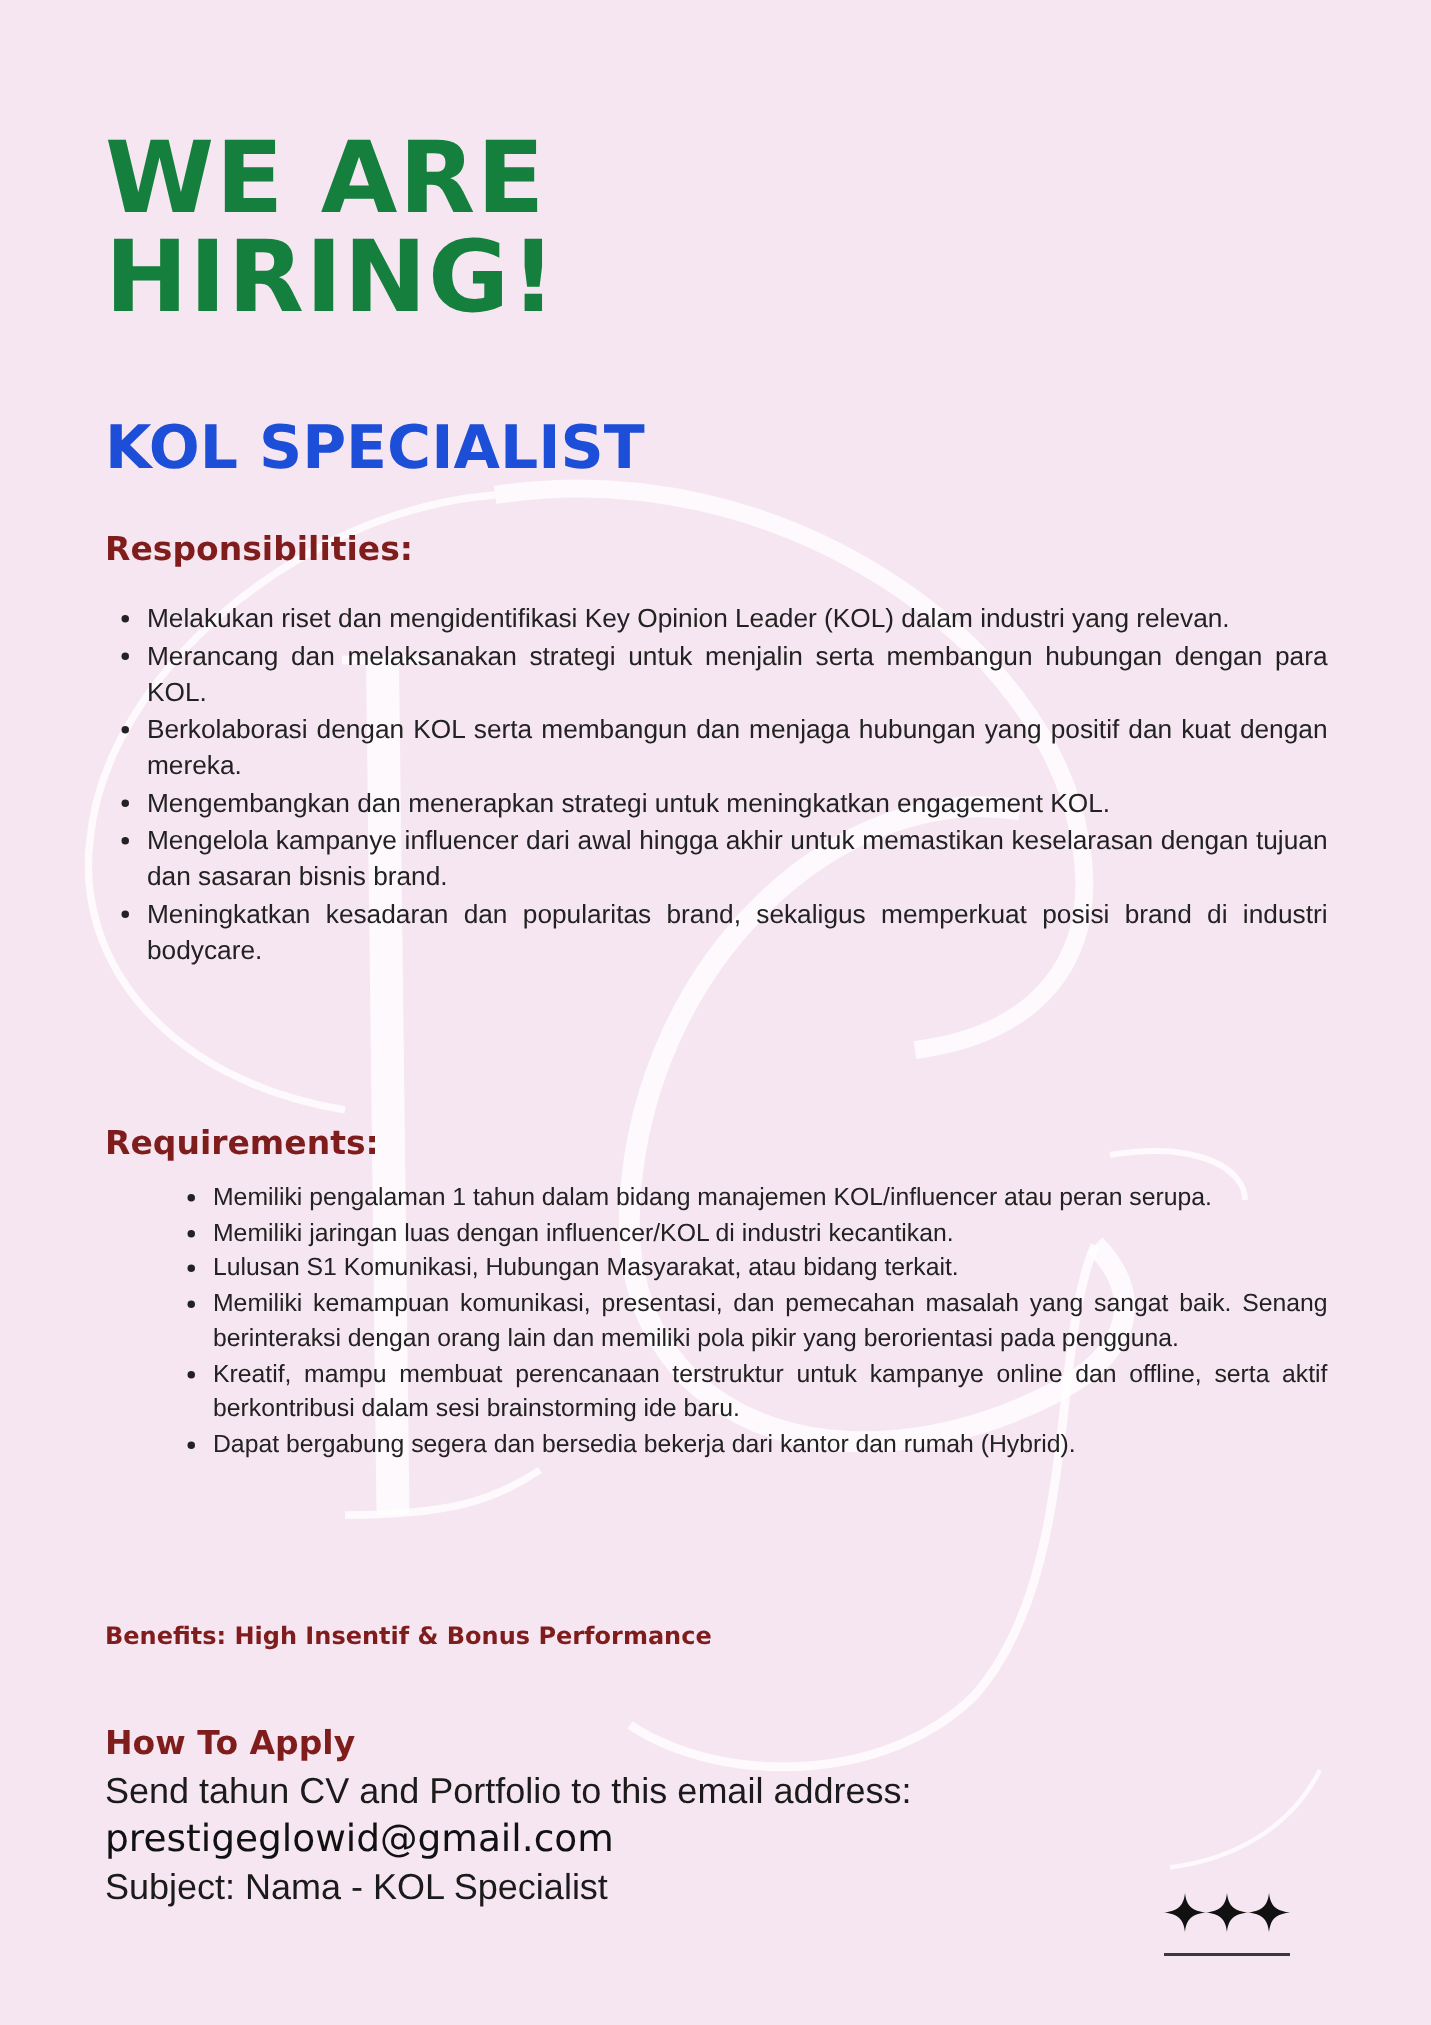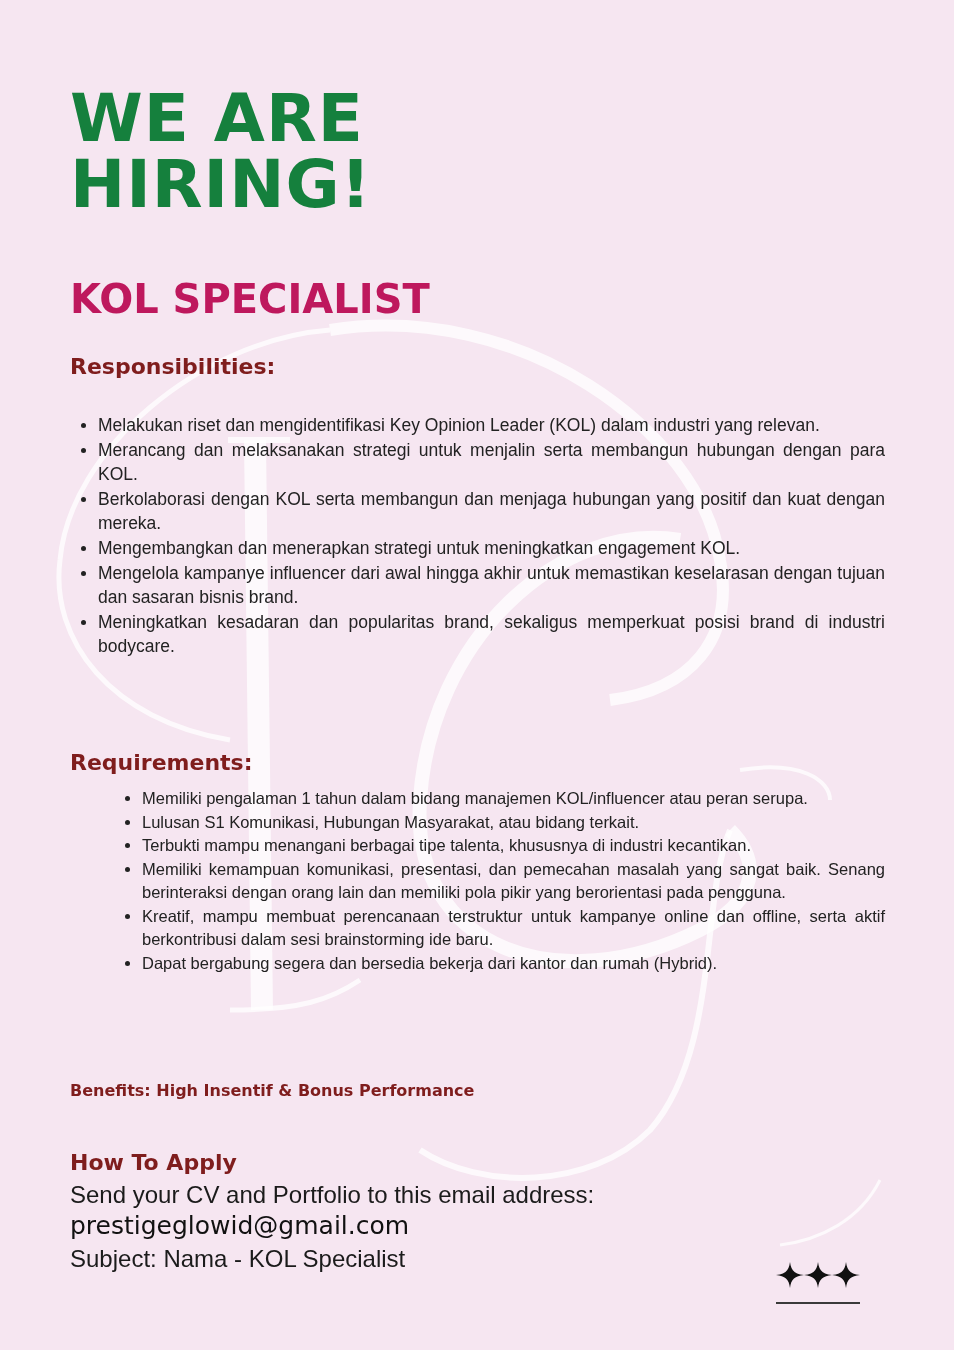--- a/index.html
+++ b/index.html
@@ -12,21 +12,21 @@
   }
   .watermark { position: absolute; left: 0; top: 0; width: 954px; height: 1350px; pointer-events: none; }
   .headline {
     position: absolute; left: 70px; top: 86px;
     font-family: "DejaVu Sans", sans-serif; font-weight: bold;
     font-size: 66px; line-height: 66px; letter-spacing: 1px; margin: 0;
     color: #15803d;
   }
   .job-title {
     position: absolute; left: 70px; top: 276px; margin: 0;
-    font-weight: bold; font-size: 40px; line-height: 46px; color: #be185d;
+    font-weight: bold; font-size: 40px; line-height: 46px; color: #1d4ed8;
   }
   .section-title {
     position: absolute; left: 70px; margin: 0;
     font-weight: bold; font-size: 22px; line-height: 28px; color: #7f1d1d; text-align: right;
   }
   ul.bullets {
     position: absolute; left: 70px; width: 815px; margin: 0; padding: 0 0 0 28px;
     list-style: none; box-sizing: border-box;
   }
   ul.bullets li {
@@ -75,43 +75,43 @@
 </svg>
 
 <h1 class="headline">
   <span>WE ARE</span><br>
   <span>HIRING!</span>
 </h1>
 
 <h2 class="job-title">KOL SPECIALIST</h2>
 
 <h3 class="section-title" style="top:353px;">Responsibilities:</h3>
-<ul class="bullets resp" style="top:413px;">
+<ul class="bullets resp" style="top:400px;">
   <li>Melakukan riset dan mengidentifikasi Key Opinion Leader (KOL) dalam industri yang relevan.</li>
   <li>Merancang dan melaksanakan strategi untuk menjalin serta membangun hubungan dengan para KOL.</li>
   <li>Berkolaborasi dengan KOL serta membangun dan menjaga hubungan yang positif dan kuat dengan mereka.</li>
   <li>Mengembangkan dan menerapkan strategi untuk meningkatkan engagement KOL.</li>
   <li>Mengelola kampanye influencer dari awal hingga akhir untuk memastikan keselarasan dengan tujuan dan sasaran bisnis brand.</li>
   <li>Meningkatkan kesadaran dan popularitas brand, sekaligus memperkuat posisi brand di industri bodycare.</li>
 </ul>
 
 <h3 class="section-title" style="top:749px;">Requirements:</h3>
 <ul class="bullets req" style="top:787px;">
   <li>Memiliki pengalaman 1 tahun dalam bidang manajemen KOL/influencer atau peran serupa.</li>
+  <li>Memiliki jaringan luas dengan influencer/KOL di industri kecantikan.</li>
   <li>Lulusan S1 Komunikasi, Hubungan Masyarakat, atau bidang terkait.</li>
-  <li>Terbukti mampu menangani berbagai tipe talenta, khususnya di industri kecantikan.</li>
   <li>Memiliki kemampuan komunikasi, presentasi, dan pemecahan masalah yang sangat baik. Senang berinteraksi dengan orang lain dan memiliki pola pikir yang berorientasi pada pengguna.</li>
   <li>Kreatif, mampu membuat perencanaan terstruktur untuk kampanye online dan offline, serta aktif berkontribusi dalam sesi brainstorming ide baru.</li>
   <li>Dapat bergabung segera dan bersedia bekerja dari kantor dan rumah (Hybrid).</li>
 </ul>
 
 <h3 class="section-title benefits">Benefits: High Insentif &amp; Bonus Performance</h3>
 
 <h3 class="section-title apply-title">How To Apply</h3>
-<p class="apply-line send">Send your CV and Portfolio to this email address:</p>
+<p class="apply-line send">Send tahun CV and Portfolio to this email address:</p>
 <p class="apply-line email">prestigeglowid@gmail.com</p>
 <p class="apply-line subject">Subject: Nama - KOL Specialist</p>
 
 <div class="deco">
   <div class="stars">
     <svg width="28" height="26" viewBox="0 0 28 26">
         <path d="M14 0 C15 9,19 12,28 13 C19 14,15 17,14 26 C13 17,9 14,0 13 C9 12,13 9,14 0Z" fill="#111"></path>
       </svg>
     <svg width="28" height="26" viewBox="0 0 28 26">
         <path d="M14 0 C15 9,19 12,28 13 C19 14,15 17,14 26 C13 17,9 14,0 13 C9 12,13 9,14 0Z" fill="#111"></path>

